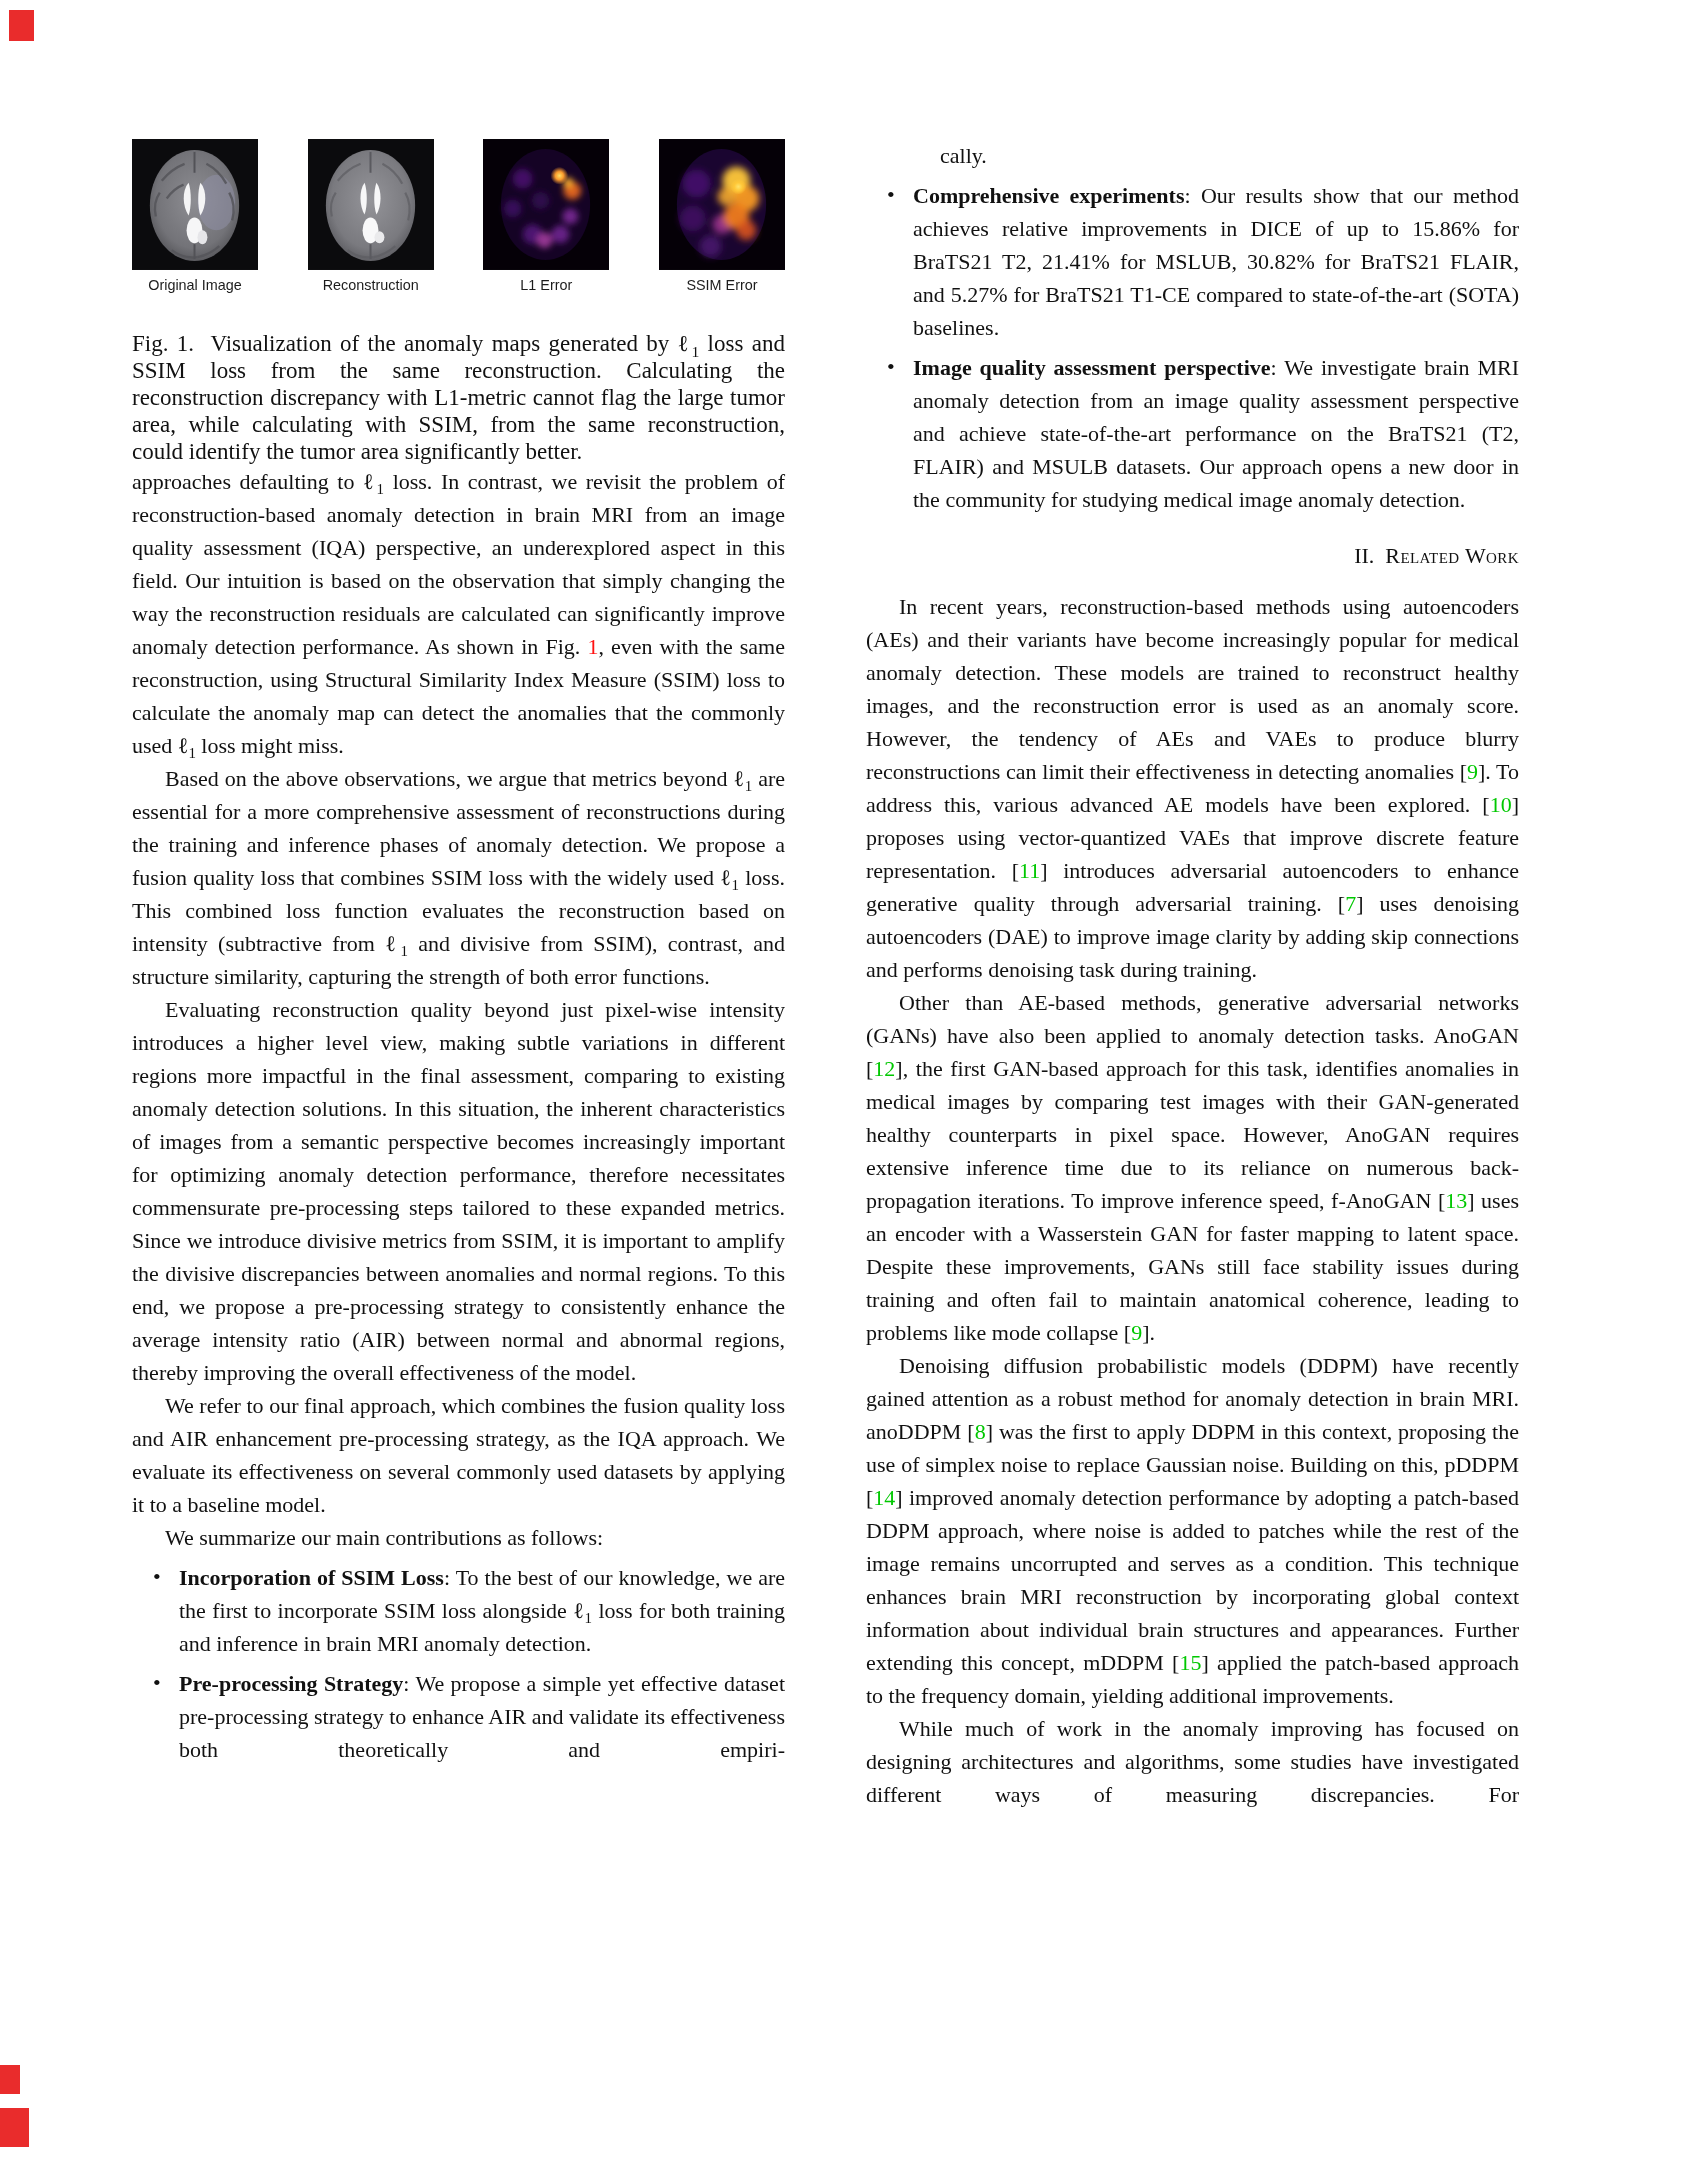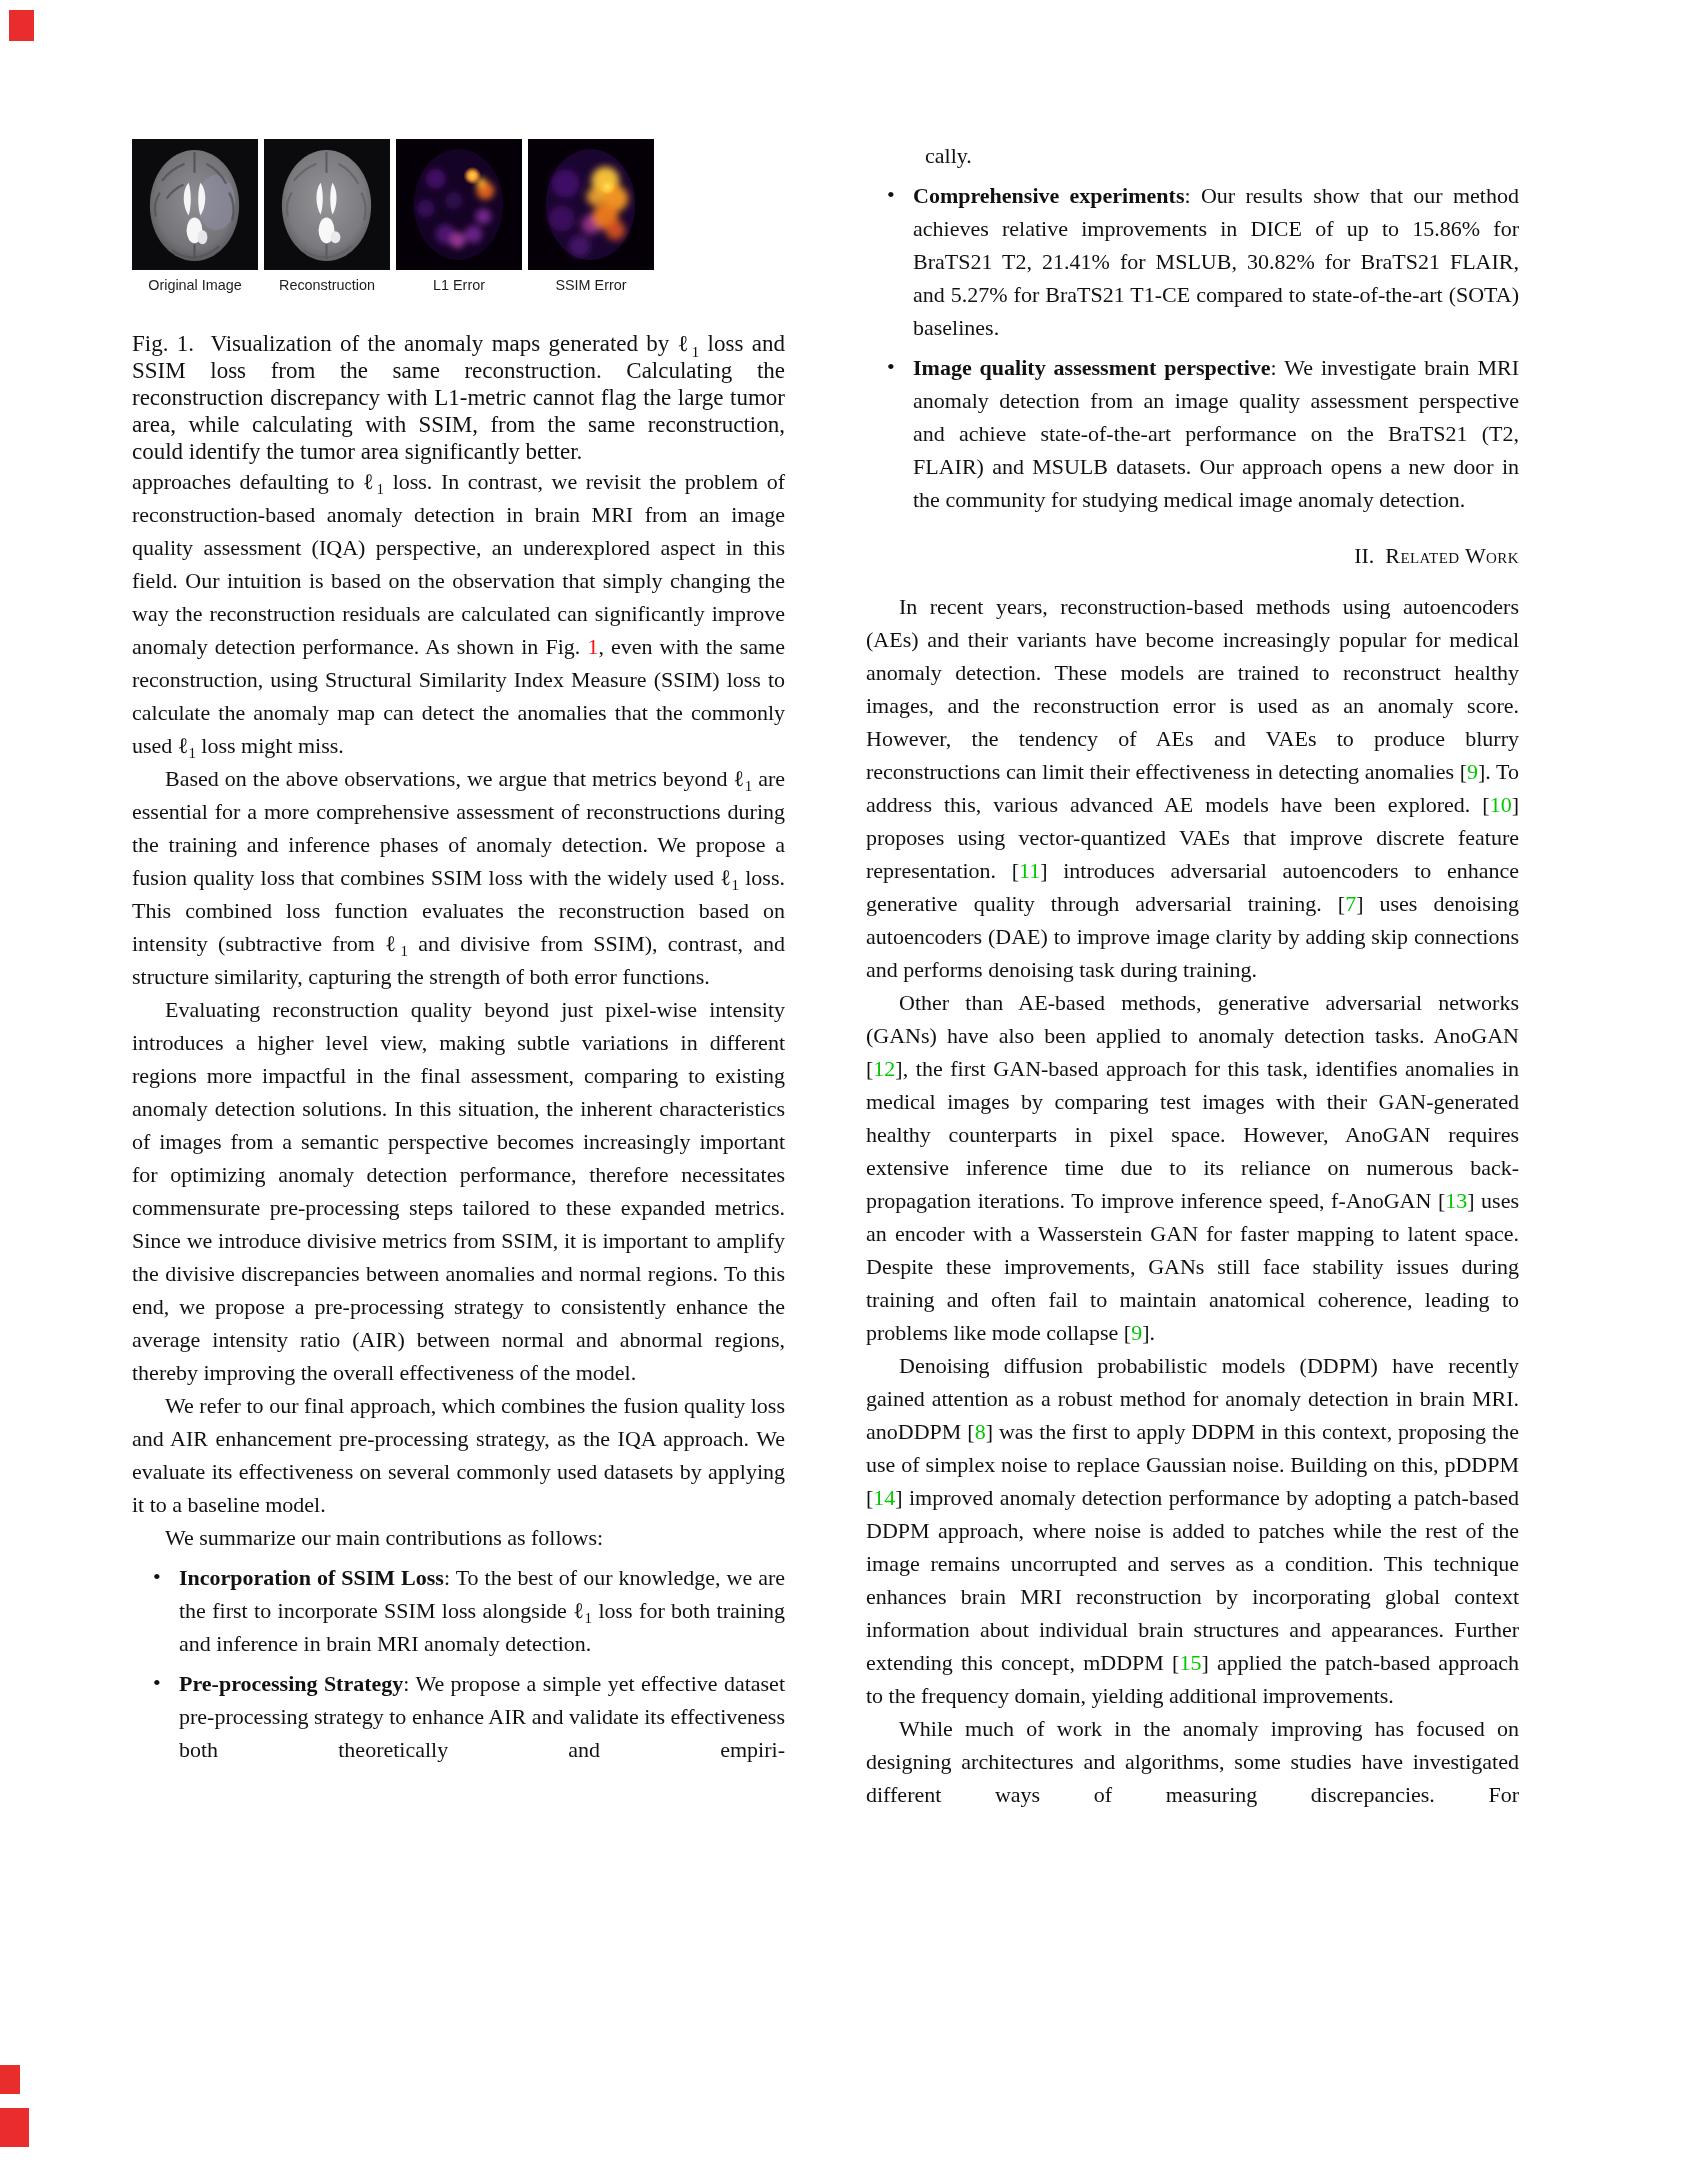--- a/index.html
+++ b/index.html
@@ -3,33 +3,33 @@
 <meta charset="utf-8">
 <style>
   html,body{margin:0;padding:0;background:#ffffff;}
   .page{position:relative;width:1683px;height:2178px;background:#ffffff;overflow:hidden;
         font-family:"Liberation Serif","DejaVu Serif",serif;color:#111111;}
   .col{position:absolute;top:139px;width:653px;}
   .col-left{left:132px;}
   .col-right{left:866px;}
 
   
-  .panels{display:flex;gap:6px;}
+  .panels{display:flex;gap:6px;justify-content:space-between;}
   .panel{width:126px;}
   .panel svg{display:block;width:126px;height:131px;}
   .panel-label{font-family:"Liberation Sans",sans-serif;font-size:14.4px;line-height:18px;
                text-align:center;margin-top:6px;color:#1c1c1c;}
   .caption{font-size:23px;line-height:27px;text-align:justify;margin-top:36px;}
 
   
   .body-text{font-size:22px;line-height:33px;text-align:justify;}
   .left-body{}
   .p{margin:0;}
   .p.indent{text-indent:33px;}
-  .p.hang{margin-left:59px;}
+  .p.hang{margin-left:74px;}
   .bullet{position:relative;padding-left:47px;margin-top:7px;}
   .bullet .dot{position:absolute;left:21px;top:-1px;}
   .contlast{text-align-last:justify;}
   sub{font-size:68%;line-height:0;}
   .ell{font-style:normal;}
   .cite-green{color:#00c800;}
   .cite-red{color:#ff1111;}
   b,.bold{font-weight:bold;}
 
   .section-heading{font-size:22px;font-weight:400;text-align:right;

